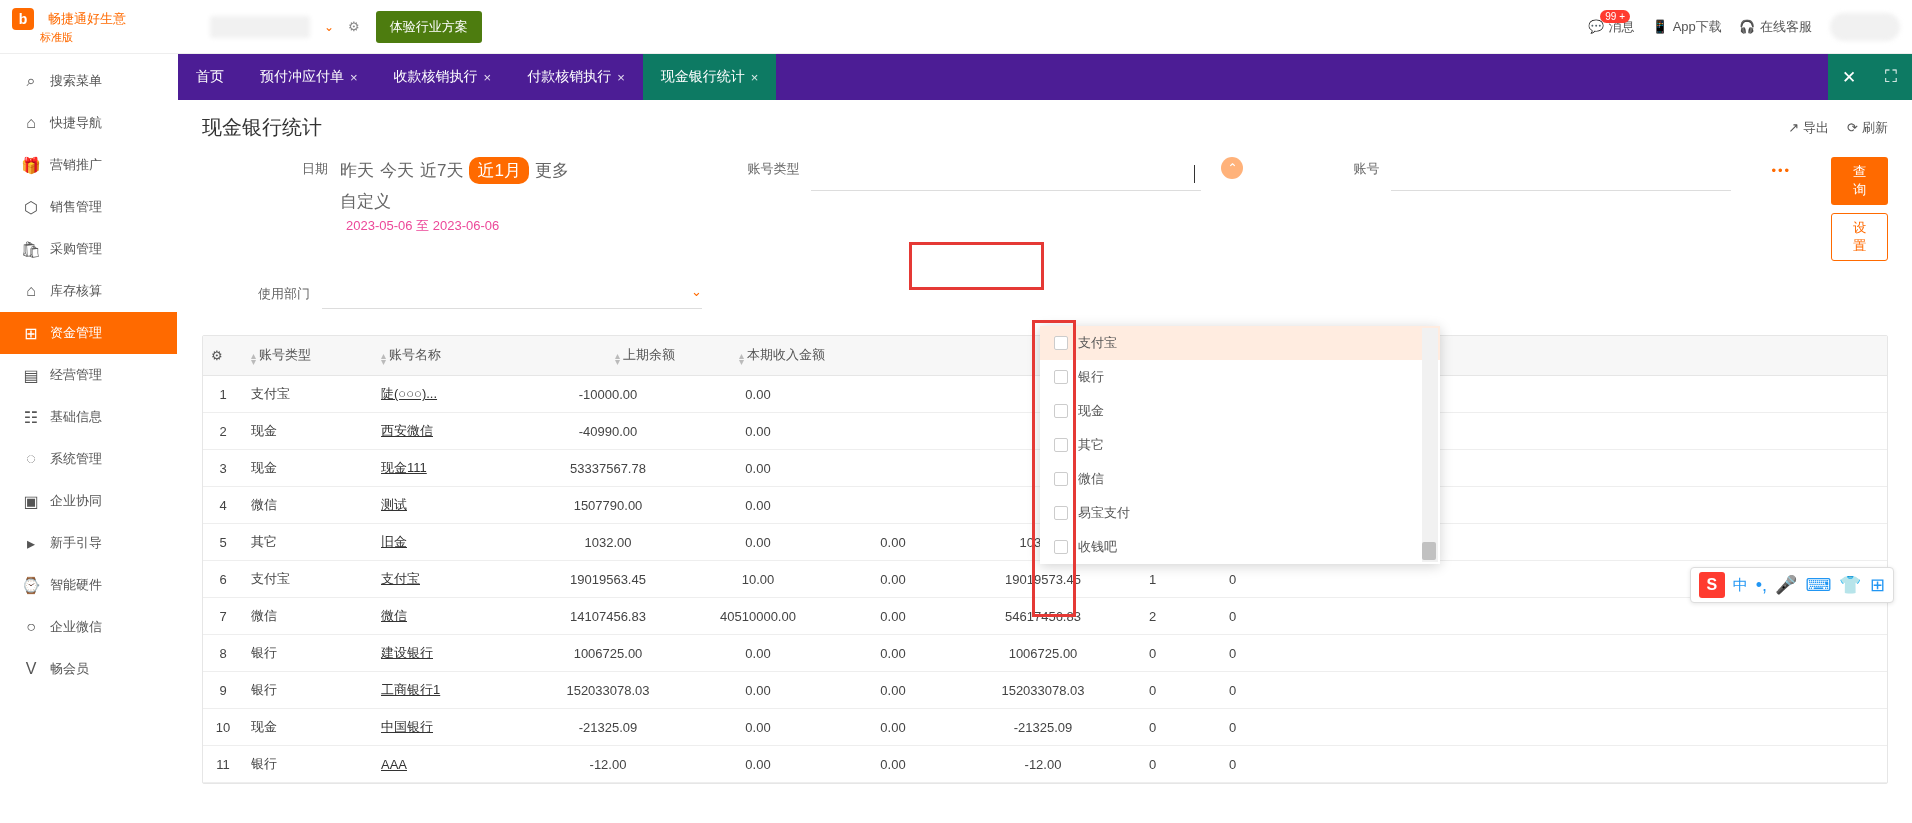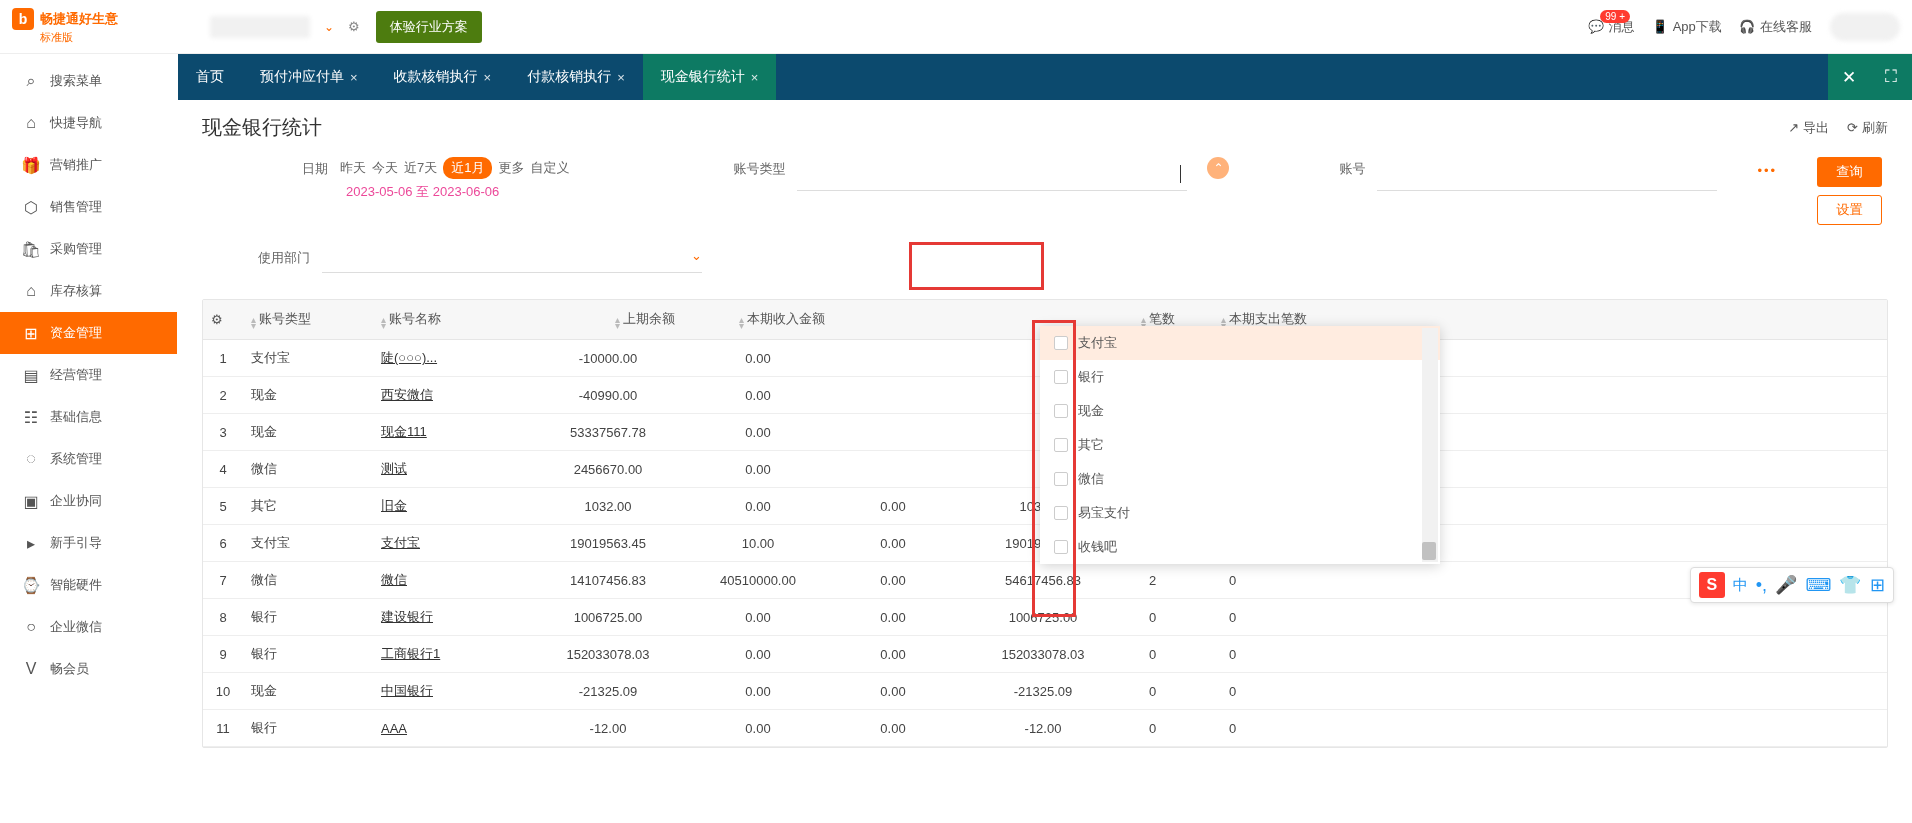--- a/index.html
+++ b/index.html
@@ -2,21 +2,21 @@
 <html><head>
 <meta charset="utf-8">
 <style>
 * { margin:0; padding:0; box-sizing:border-box; font-family:"Microsoft YaHei","PingFang SC",sans-serif; }
 body { background:#fff; font-size:13px; color:#333; width:1912px; height:823px; overflow:hidden; position:relative; }
 
 
 .top-header { height:54px; display:flex; align-items:center; padding:0 12px; border-bottom:1px solid #eee; }
 .logo-area { display:flex; align-items:center; width:178px; }
 .logo-icon { width:22px; height:22px; background:#ff6a00; border-radius:4px; display:flex; align-items:center; justify-content:center; color:#fff; font-weight:bold; font-size:14px; }
-.logo-text { margin-left:6px; color:#ff6a00; font-weight:700; }
+.logo-text { margin-left:14px; color:#ff6a00; font-weight:400; }
 .logo-sub { font-size:11px; color:#ff6a00; margin-left:28px; }
 .org-area { display:flex; align-items:center; margin-left:20px; }
 .org-blur { width:100px; height:22px; background:#f1f1f1; border-radius:3px; filter:blur(2px); }
 .chev { color:#ff6a00; margin:0 14px; font-size:12px; }
 .gear { color:#888; margin-right:16px; cursor:pointer; }
 .orange-btn { background:#4d7c0f; color:#fff; border:none; padding:7px 14px; border-radius:3px; cursor:pointer; font-size:13px; }
 .spacer { flex:1; }
 .hdr-right { display:flex; align-items:center; gap:18px; color:#555; }
 .hdr-item { display:flex; align-items:center; gap:4px; cursor:pointer; position:relative; }
 .badge { position:absolute; top:-8px; left:12px; background:#ff3b30; color:#fff; font-size:10px; padding:1px 5px; border-radius:8px; }
@@ -24,38 +24,38 @@
 
 
 .body-wrap { display:flex; height:calc(100% - 54px); }
 .sidebar { width:178px; background:#fff; border-right:1px solid transparent; padding-top:6px; }
 .side-item { display:flex; align-items:center; gap:10px; padding:12px 22px; color:#555; cursor:pointer; }
 .side-item.active { background:#ff6a00; color:#fff; }
 .side-icon { width:18px; height:18px; display:flex; align-items:center; justify-content:center; font-size:16px; }
 
 
 .main { flex:1; display:flex; flex-direction:column; background:#f0f0f0; }
-.tabs { background:#0c4a6e; display:flex; align-items:center; height:46px; }
+.tabs { background:#4c1d95; display:flex; align-items:center; height:46px; }
 .tab { padding:0 18px; height:46px; display:flex; align-items:center; color:#fff; cursor:pointer; font-size:14px; gap:6px; }
 .tab.active { background:#0d7a63; }
 .tab-close { font-size:13px; opacity:.85; }
 .tab-actions { margin-left:auto; display:flex; }
 .tab-act-btn { width:42px; height:46px; display:flex; align-items:center; justify-content:center; color:#fff; background:#0d7a63; cursor:pointer; font-size:17px; }
 
 .content { flex:1; background:#fff; margin:0; padding:14px 24px; overflow:auto; position:relative; }
 .page-title { font-size:20px; font-weight:500; color:#333; }
 .title-row { display:flex; align-items:center; }
 .title-actions { margin-left:auto; display:flex; gap:18px; color:#555; }
 .ta { display:flex; align-items:center; gap:4px; cursor:pointer; }
 
 .filter-row { display:flex; align-items:flex-start; margin-top:16px; gap:40px; position:relative; }
 .fcol { display:flex; align-items:flex-start; gap:12px; }
 .flabel { color:#666; padding-top:3px; min-width:56px; text-align:right; }
 .date-opts { display:flex; align-items:center; gap:6px; flex-wrap:wrap; }
-.dopt { color:#666; cursor:pointer; font-size:13px; }
+.dopt { color:#666; cursor:pointer; font-size:17px; }
 .dopt.active { background:#ff6a00; color:#fff; padding:2px 8px; border-radius:10px; }
 .date-range { color:#ec4899; font-size:13px; margin-top:4px;margin-left:6px; }
 
 .type-field { width:390px; height:34px; border-bottom:1px solid #ddd; display:flex; align-items:center; justify-content:flex-end; padding-right:6px; position:relative; }
 .type-cursor { width:1px; height:18px; background:#333; }
 .collapse-btn { width:22px; height:22px; background:#ffb27a; border-radius:50%; display:flex; align-items:center; justify-content:center; color:#fff; font-size:12px; cursor:pointer; margin-left:8px; }
 .acct-field { width:340px; height:34px; border-bottom:1px solid #ddd; }
 .more-dots { color:#ff6a00; letter-spacing:2px; cursor:pointer; padding-top:6px; }
 .btn-col { display:flex; flex-direction:column; gap:8px; }
 .qbtn { background:#ff6a00; color:#fff; border:none; padding:6px 18px; border-radius:3px; cursor:pointer; }
@@ -344,21 +344,21 @@
                 <td class="num">0.00</td>
                 <td class="num"></td>
                 <td class="num"></td>
                 <td class="cnt">0</td>
                 <td class="cnt">0</td>
               </tr>
               <tr>
                 <td class="idx">4</td>
                 <td>微信</td>
                 <td><span class="link">测试</span></td>
-                <td class="num">2456670.00</td>
+                <td class="num">1507790.00</td>
                 <td class="num">0.00</td>
                 <td class="num"></td>
                 <td class="num"></td>
                 <td class="cnt">0</td>
                 <td class="cnt">0</td>
               </tr>
               <tr>
                 <td class="idx">5</td>
                 <td>其它</td>
                 <td><span class="link">旧金</span></td>

